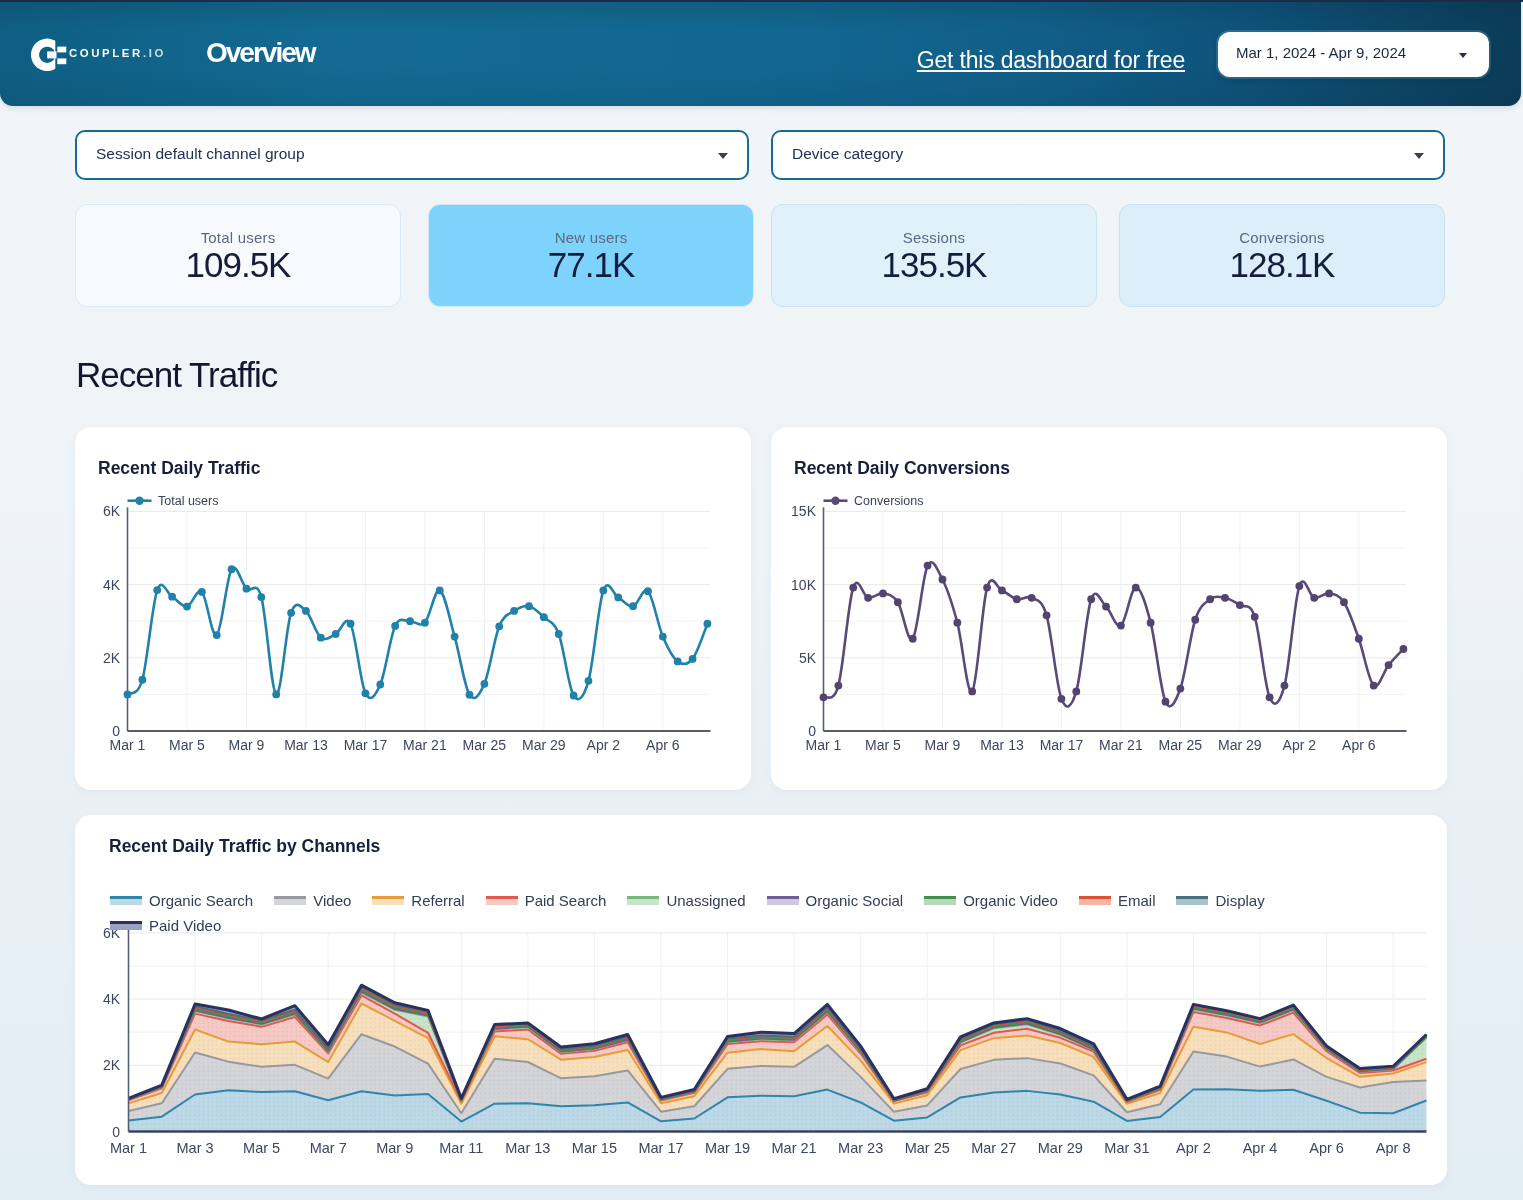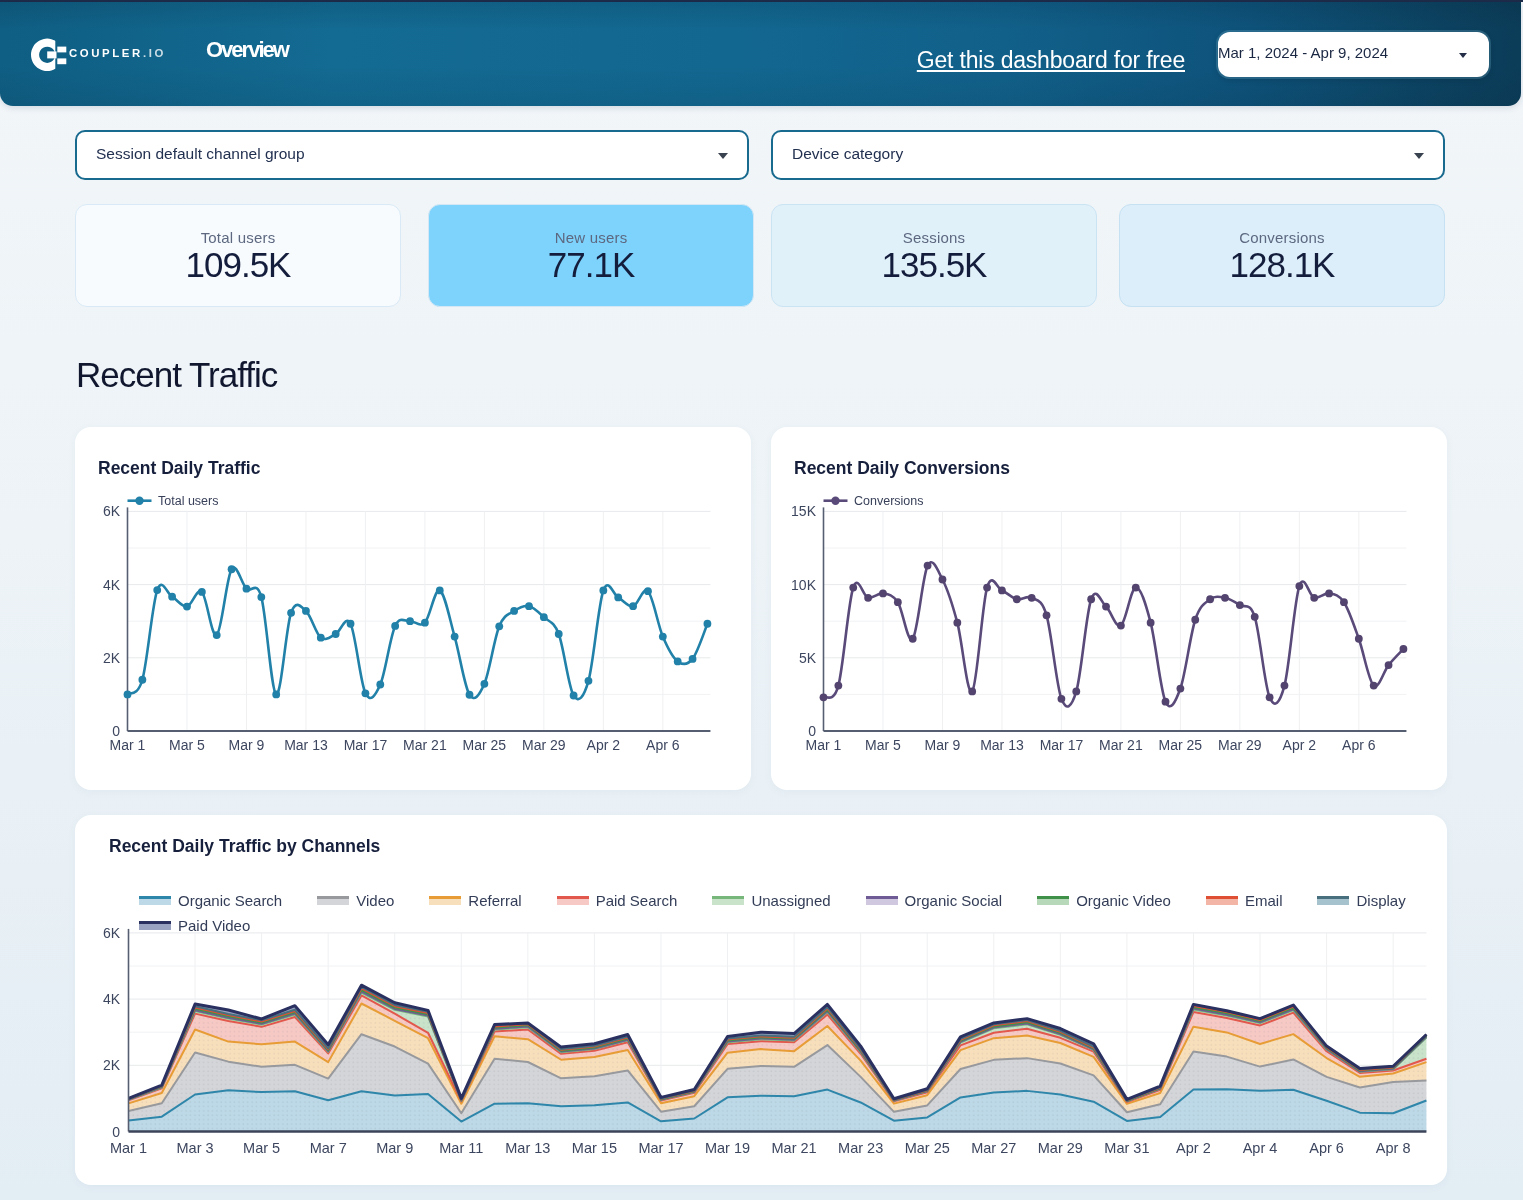--- a/index.html
+++ b/index.html
@@ -2,34 +2,34 @@
 <html><head><meta charset="utf-8"><style>
 *{margin:0;padding:0;box-sizing:border-box}
 html,body{width:1523px;height:1200px;overflow:hidden}
 body{font-family:"Liberation Sans",sans-serif;background:linear-gradient(180deg,#f2f6f9 0%,#edf3f7 45%,#e3edf4 100%)}
 .page{position:relative;width:1523px;height:1200px}
 .topline{position:absolute;left:0;top:0;width:1523px;height:2px;background:#1e2a49}
 .header{position:absolute;left:0;top:2px;width:1521px;height:104px;border-radius:0 0 13px 13px;
  background:linear-gradient(180deg,rgba(5,25,40,.13) 0%,rgba(5,25,40,0) 26%,rgba(5,25,40,0) 62%,rgba(5,25,40,.09) 100%),linear-gradient(93deg,#0f5e83 0%,#136a92 22%,#126790 48%,#11608a 66%,#0e527a 82%,#0c4260 95%,#0b3c58 100%);box-shadow:0 2px 6px rgba(30,60,90,.14)}
 .brand{position:absolute;left:69px;top:44.5px;font-size:11.4px;font-weight:bold;letter-spacing:2.6px;color:#fff}
 .brand .io{opacity:.78}
-.ovw{position:absolute;left:206px;top:34.8px;font-size:22px;font-weight:bold;color:#fff;letter-spacing:-2px}
+.ovw{position:absolute;left:206px;top:34.8px;font-size:28px;font-weight:bold;color:#fff;letter-spacing:-2px}
 .freelink{position:absolute;right:336px;top:44.5px;font-size:23px;color:#fff;text-decoration:underline;letter-spacing:-.2px}
 .datebox{position:absolute;left:1218px;top:29.5px;width:271px;height:45px;background:#fff;border-radius:12px;
- box-shadow:0 0 0 2px rgba(125,190,215,.25),0 2px 6px rgba(0,25,45,.28);display:flex;align-items:center;padding-bottom:4px;font-size:15px;color:#1a2742}
+ box-shadow:0 0 0 2px rgba(125,190,215,.25),0 2px 6px rgba(0,25,45,.28);display:flex;align-items:center;padding-left:18px;padding-bottom:4px;font-size:15px;color:#1a2742}
 .datebox .caret{position:absolute;right:22px;top:21px;width:0;height:0;border-left:4px solid transparent;border-right:4px solid transparent;border-top:5px solid #242e47}
 .filter{position:absolute;top:130px;width:674px;height:50px;background:#fff;border:2px solid #186a8e;border-radius:10px;
  display:flex;align-items:center;padding-left:19px;padding-bottom:3px;font-size:15.5px;color:#223050}
 .filter .caret{position:absolute;right:19px;top:21px;width:0;height:0;border-left:5.5px solid transparent;border-right:5.5px solid transparent;border-top:6.5px solid #39424f}
 .scard{position:absolute;top:203.5px;width:326px;height:103.5px;border:1px solid;border-radius:12px;text-align:center}
 .slabel{margin-top:24px;font-size:15px;color:#5d6880;letter-spacing:.2px}
 .snum{margin-top:-1px;font-size:35px;color:#141d3c;letter-spacing:-1px}
 .h2{position:absolute;left:76px;top:355px;font-size:35px;font-weight:normal;color:#10172e;letter-spacing:-1px}
 .card{position:absolute;background:#fff;border-radius:16px;box-shadow:0 2px 8px rgba(50,90,130,.05)}
-.legendrow{position:absolute;left:64px;display:flex;column-gap:35px;align-items:center;height:18px}
+.legendrow{position:absolute;left:35px;display:flex;column-gap:21px;align-items:center;height:18px}
 .litem{display:flex;align-items:center}
 .lsw{display:inline-block;width:32px;margin-right:7px}
 .lsw-line{display:block;height:3px}
 .lsw-fill{display:block;height:6px}
 .ltxt{font-size:15px;color:#333d57}
 </style></head><body>
 <div class="page">
 <div class="topline"></div>
 <div class="header">
 <svg width="40" height="38" viewBox="0 0 40 38" style="position:absolute;left:31px;top:33.5px">

